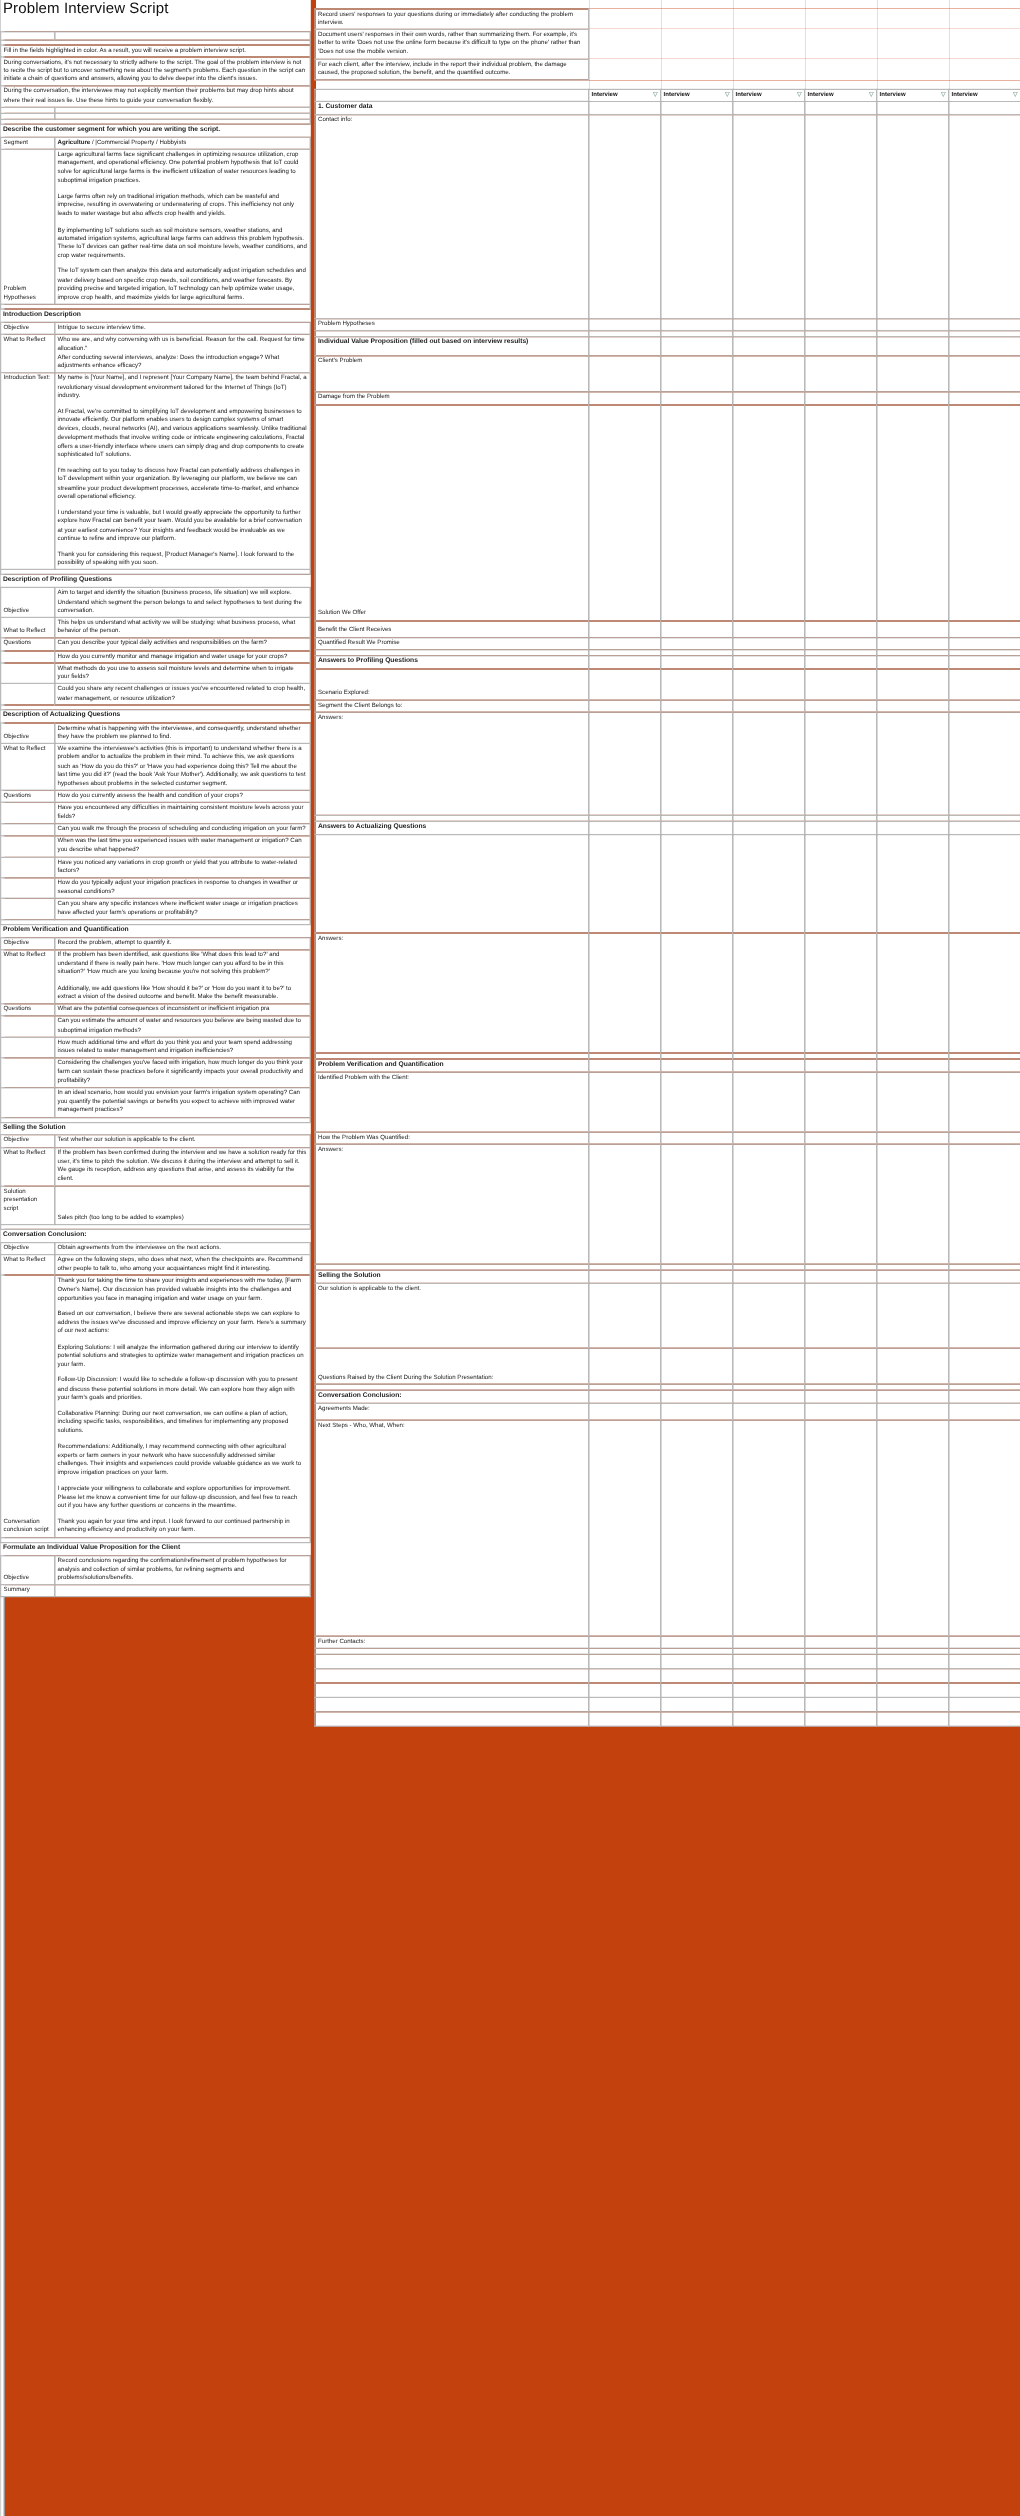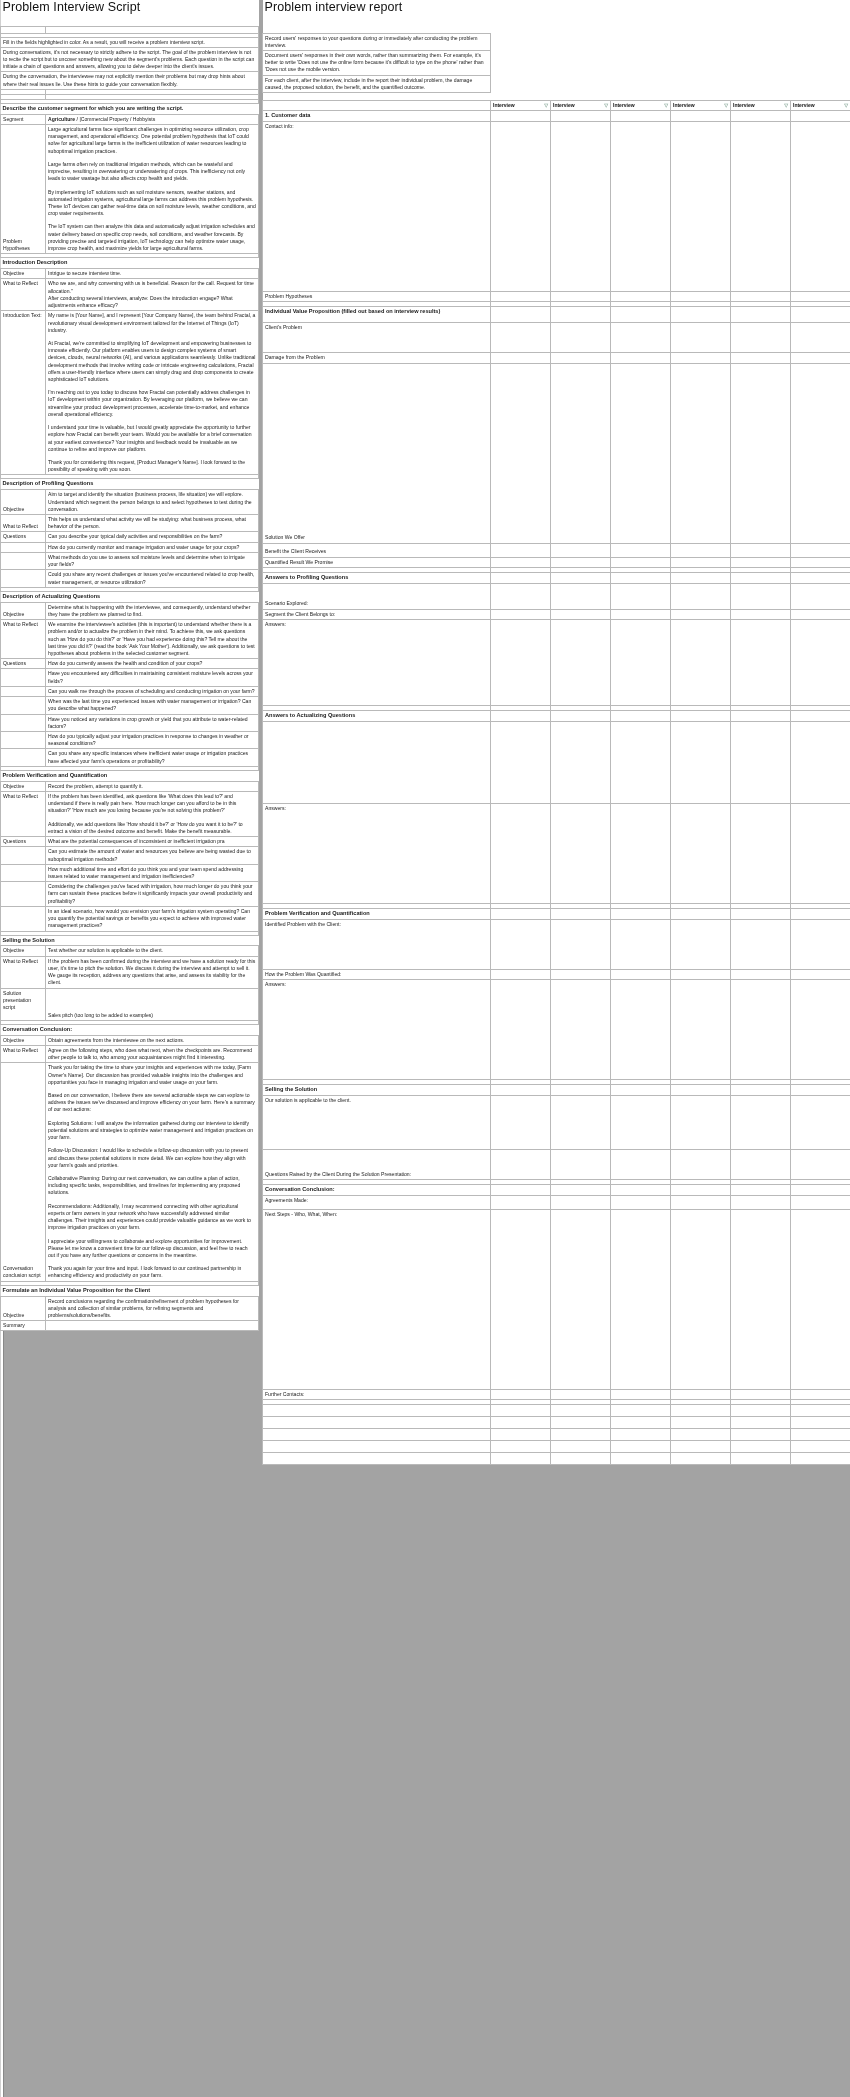--- a/index.html
+++ b/index.html
@@ -6,21 +6,21 @@
   html, body {
     margin: 0; padding: 0;
     background: #ffffff;
     font-family: "Liberation Sans", sans-serif;
   }
   #page {
     position: relative;
     width: 850px;
     height: 2097px;
     overflow: hidden;
-    background: #a3a3a3;
+    background: #c2410c;
   }
   .col {
     position: absolute;
     top: 0;
   }
   #left-col  { left: 0px;   width: 258px; }
   #gutter    { left: 258px; width: 4px; height: 2097px; background:#fff; border-left:1px solid #d0d0d0; border-right:1px solid #888; }
   #right-col { left: 262px; width: 588px; }
 
   table.sheet {
@@ -417,29 +417,20 @@
         <col style="width:228px">
         <col style="width:60px">
           <col style="width:60px">
           <col style="width:60px">
         <col style="width:60px">
           <col style="width:60px">
           <col style="width:60px">
       </colgroup>
       <tbody id="right-body">
           <tr>
-            <td class="page-title" style="height: 26px;">Problem interview report</td>
-            <td style="border: none;"></td>
-            <td style="border: none;"></td>
-            <td style="border: none;"></td>
-            <td style="border: none;"></td>
-            <td style="border: none;"></td>
-            <td style="border: none;"></td>
-          </tr>
-          <tr>
             <td style="border: none; height: 7px;"></td>
             <td style="border: none;"></td>
             <td style="border: none;"></td>
             <td style="border: none;"></td>
             <td style="border: none;"></td>
             <td style="border: none;"></td>
             <td style="border: none;"></td>
           </tr>
           <tr>
             <td>Record users' responses to your questions during or immediately after conducting the problem interview.</td>

